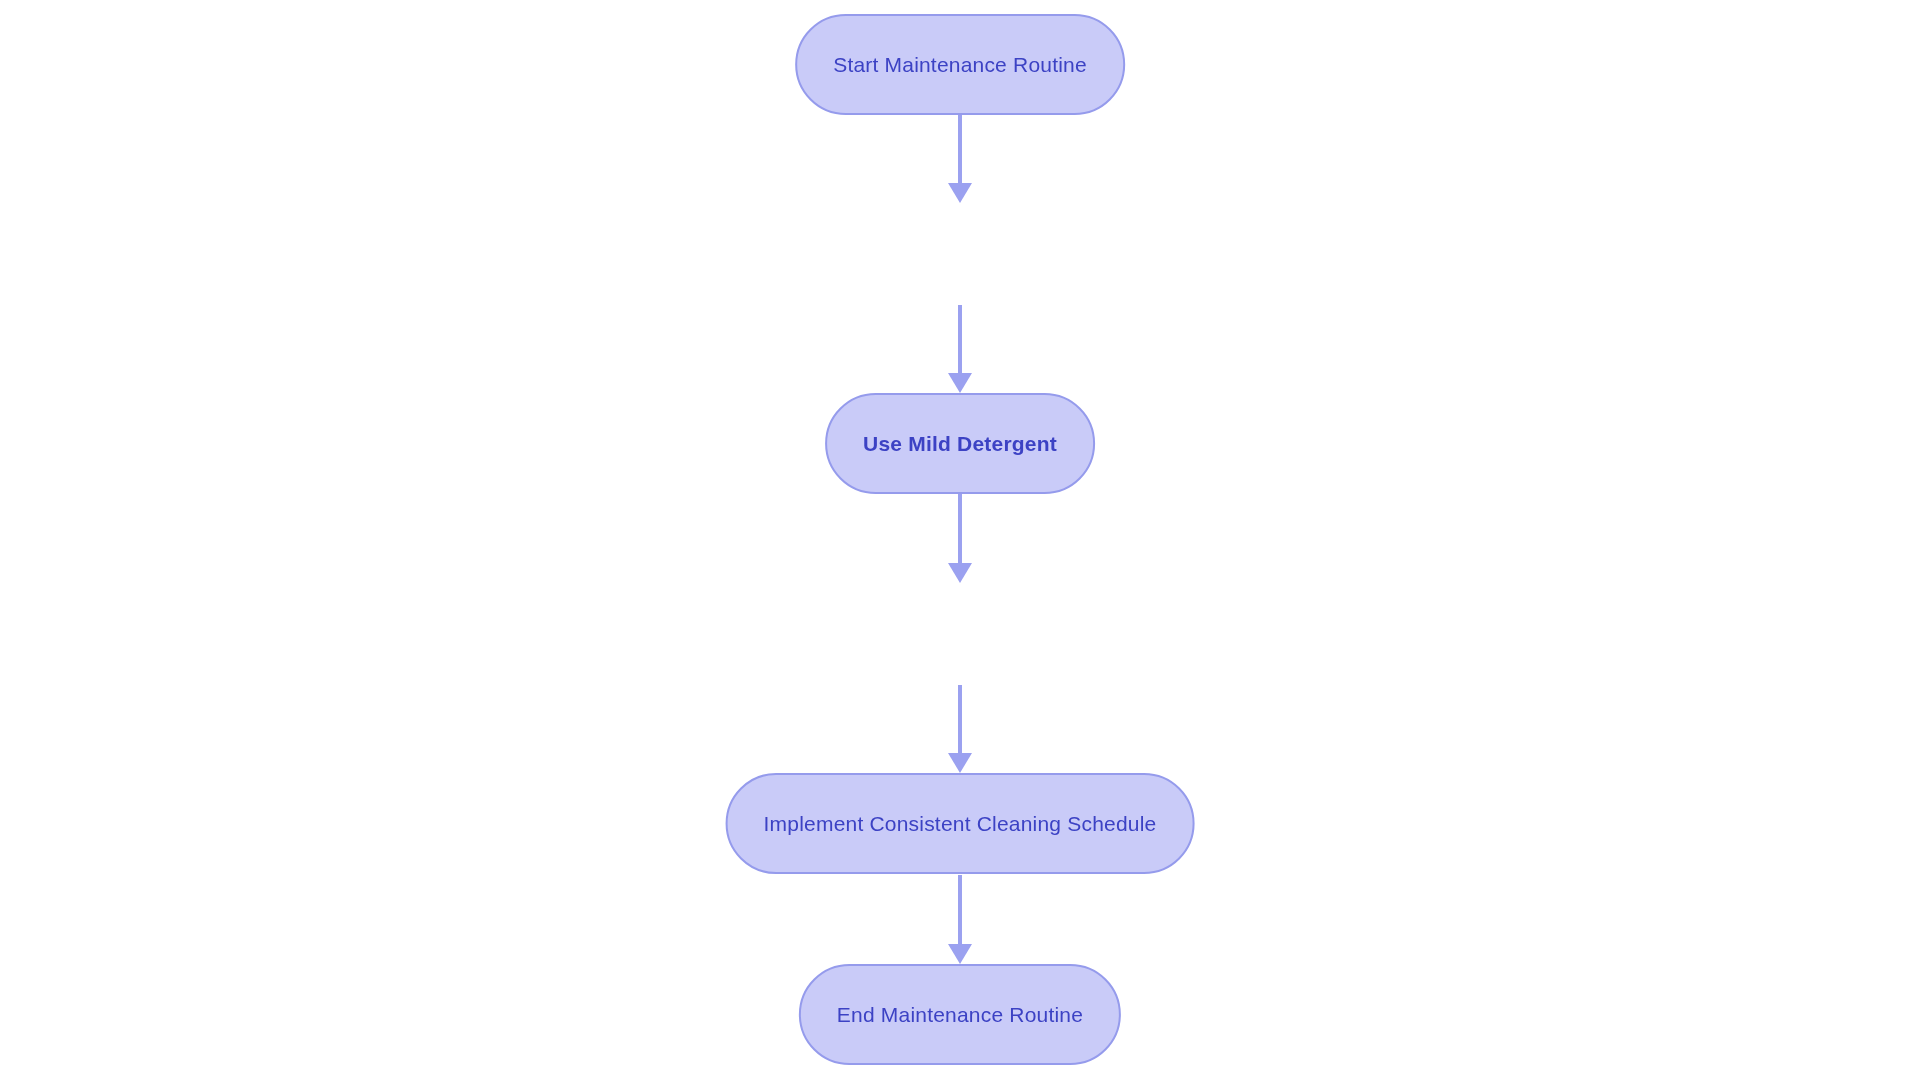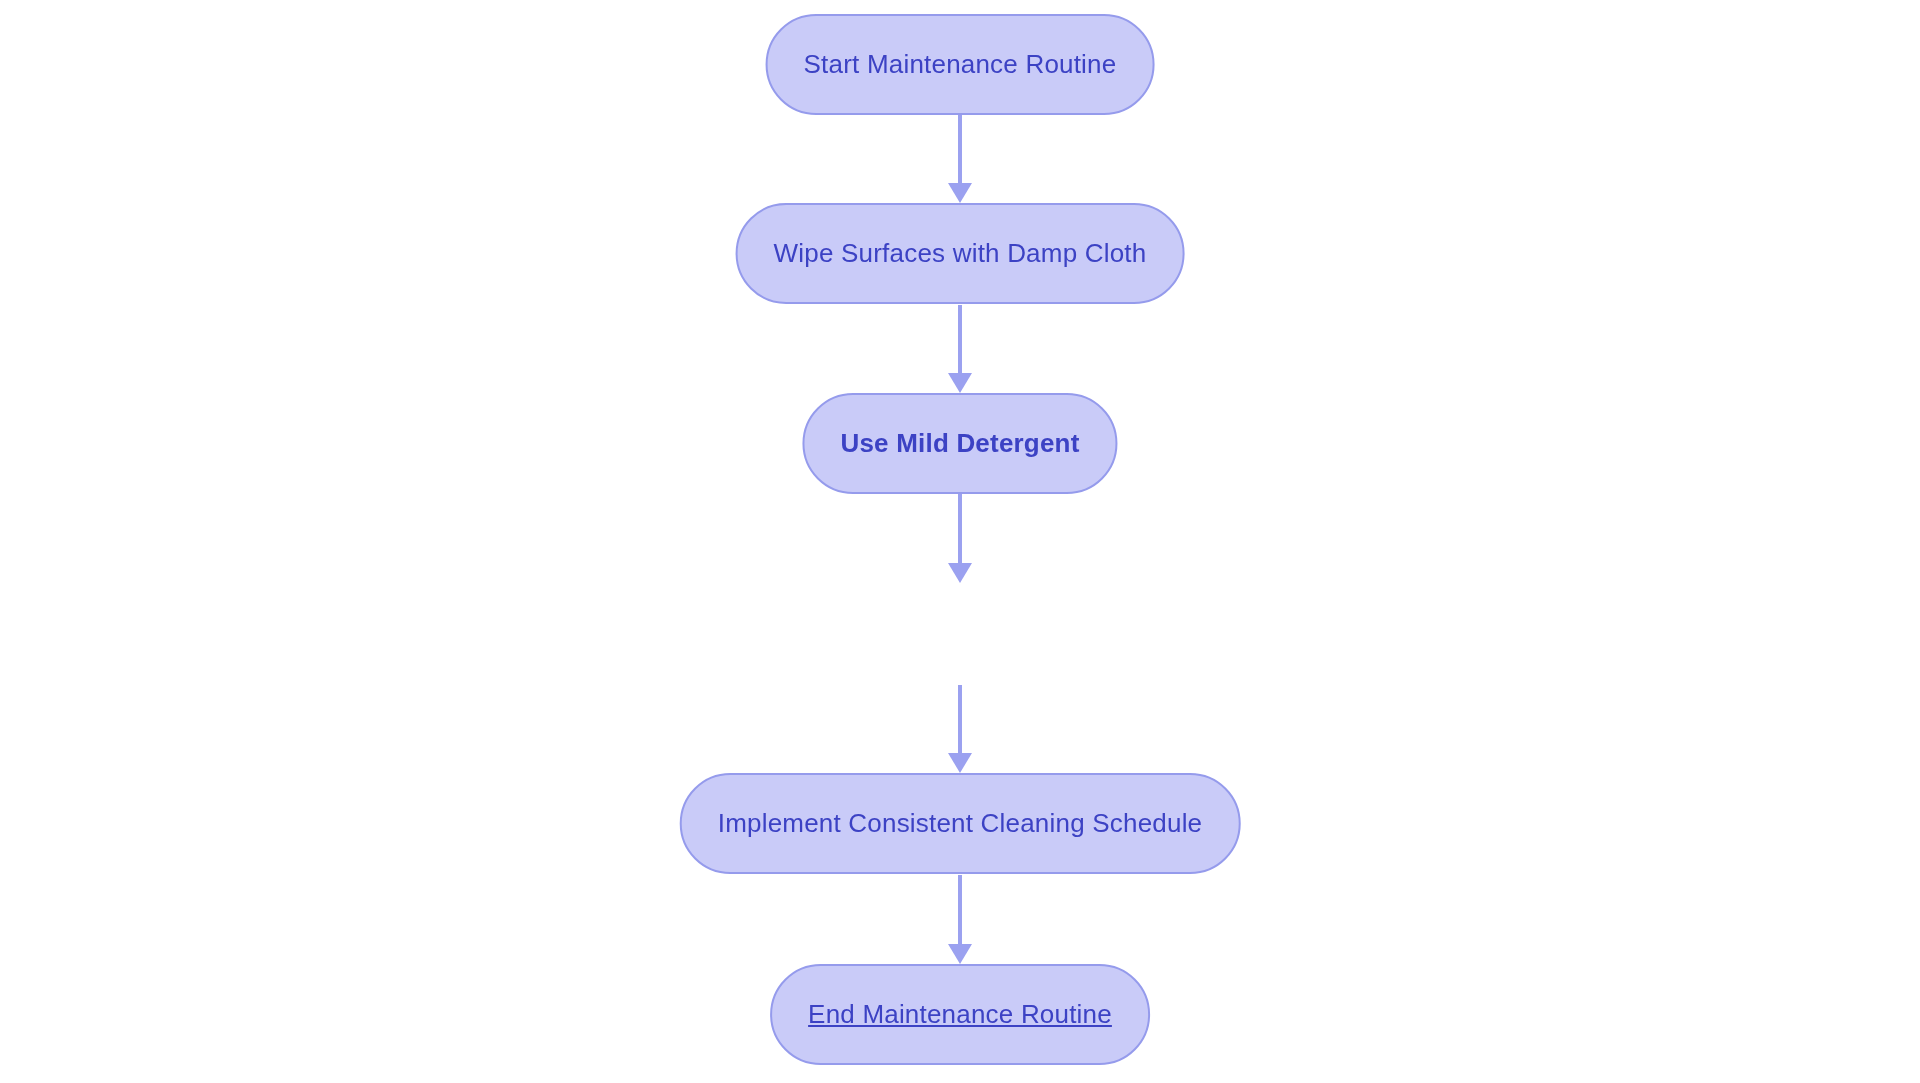--- a/index.html
+++ b/index.html
@@ -30,29 +30,29 @@
     height: 101px;
     padding: 0 36px;
     display: flex;
     align-items: center;
     justify-content: center;
     white-space: nowrap;
     background: var(--node-fill);
     border: 2px solid var(--node-border);
     border-radius: 51px;
     color: var(--node-text);
-    font-size: 26px;
+    font-size: 21px;
     letter-spacing: 0.2px;
   }
   .node-0 { top: 14px;  }
   .node-1 { top: 203px; }
   .node-2 { top: 393px; font-weight: bold; }
   .node-3 { top: 583px; }
   .node-4 { top: 773px; text-align: center; }
-  .node-5 { top: 964px; text-decoration: underline; }
+  .node-5 { top: 964px; }
 
   .arrow {
     position: absolute;
     left: 960px;
     transform: translateX(-50%);
     width: 26px;
     display: flex;
     flex-direction: column;
     align-items: center;
   }
@@ -79,21 +79,20 @@
 
 <div class="canvas">
 
   <div class="node node-0">Start Maintenance Routine</div>
 
   <div class="arrow arrow-0">
     <div class="arrow-line"></div>
     <div class="arrow-head"></div>
   </div>
 
-  <div class="node node-1">Wipe Surfaces with Damp Cloth</div>
 
   <div class="arrow arrow-1">
     <div class="arrow-line"></div>
     <div class="arrow-head"></div>
   </div>
 
   <div class="node node-2">Use Mild Detergent</div>
 
   <div class="arrow arrow-2">
     <div class="arrow-line"></div>

